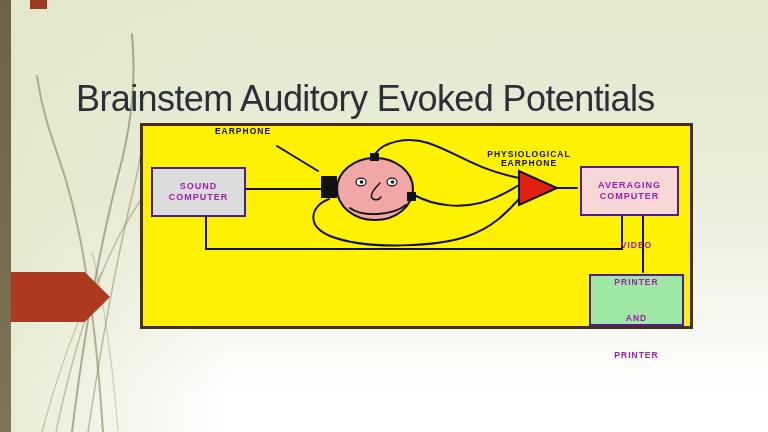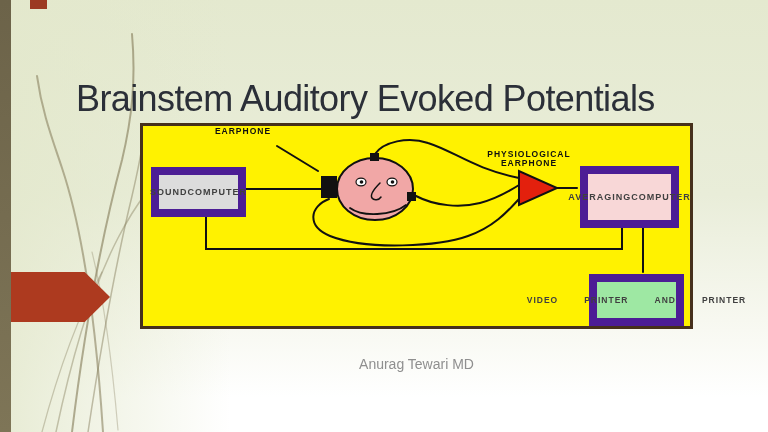--- a/index.html
+++ b/index.html
@@ -31,27 +31,27 @@
   .diagram{
     position:absolute; left:140px; top:123px; width:553px; height:206px; z-index:4;
     background:#FFF200; border:3px solid #46301C; box-sizing:border-box;
   }
   .diagram svg{position:absolute; left:0; top:0;}
   .dlabel{
     position:absolute; color:#101010; font-weight:700; text-align:center;
     letter-spacing:1px; line-height:9px; font-size:8.5px; z-index:6;
   }
   .dbox{
-    position:absolute; border:8px solid #4c1d95; box-sizing:border-box; z-index:6;
-    display:flex; align-items:center; justify-content:center;
-    color:#404040; font-weight:700; text-align:center; letter-spacing:1px;
+    position:absolute; border:2px solid #4c1d95; box-sizing:border-box; z-index:6;
+    display:flex; flex-direction:column; align-items:center; justify-content:center;
+    color:#a21caf; font-weight:700; text-align:center; letter-spacing:1px;
   }
   .dbox div{line-height:11px; font-size:9px;}
   .box-sound{left:8px; top:41px; width:95px; height:50px; background:#DCDCDC;}
-  .box-computer{left:437px; top:40px; width:99px; height:62px; background:#F8D7D7;align-items:center;}
+  .box-computer{left:437px; top:40px; width:99px; height:50px; background:#F8D7D7;align-items:center;}
   .box-video{left:446px; top:148px; width:95px; height:52px; background:#9EE8A3;gap:26px;}
   .box-video div{line-height:10.5px; font-size:8.5px;}
   .label-earphone{left:55px; top:1px; width:90px;}
   .label-amplifier{left:316px; top:24px; width:140px;}
 </style>
 </head>
 <body>
 
 <div class="slide">
 
@@ -128,15 +128,14 @@
 
     <div class="dbox box-video">
       <div>VIDEO</div>
       <div>PRINTER</div>
       <div>AND</div>
       <div>PRINTER</div>
     </div>
 
   </div>
 
-  <div class="author">Anurag Tewari MD</div>
 
 </div>
 
 </body></html>

